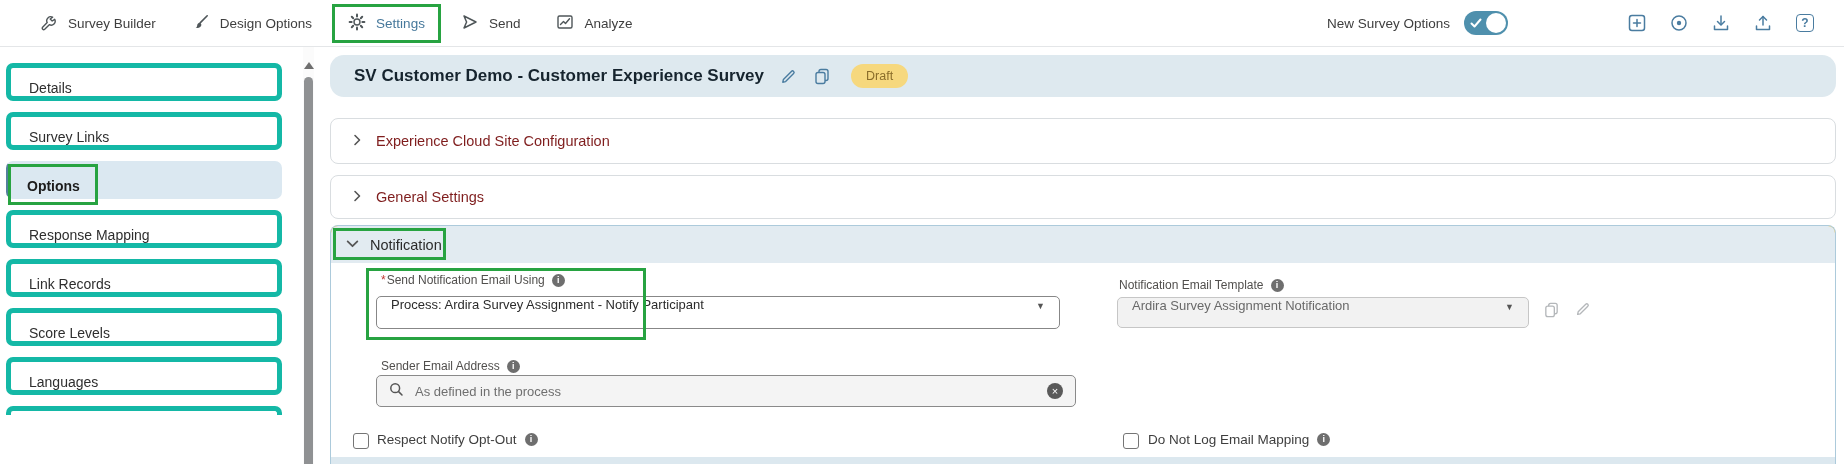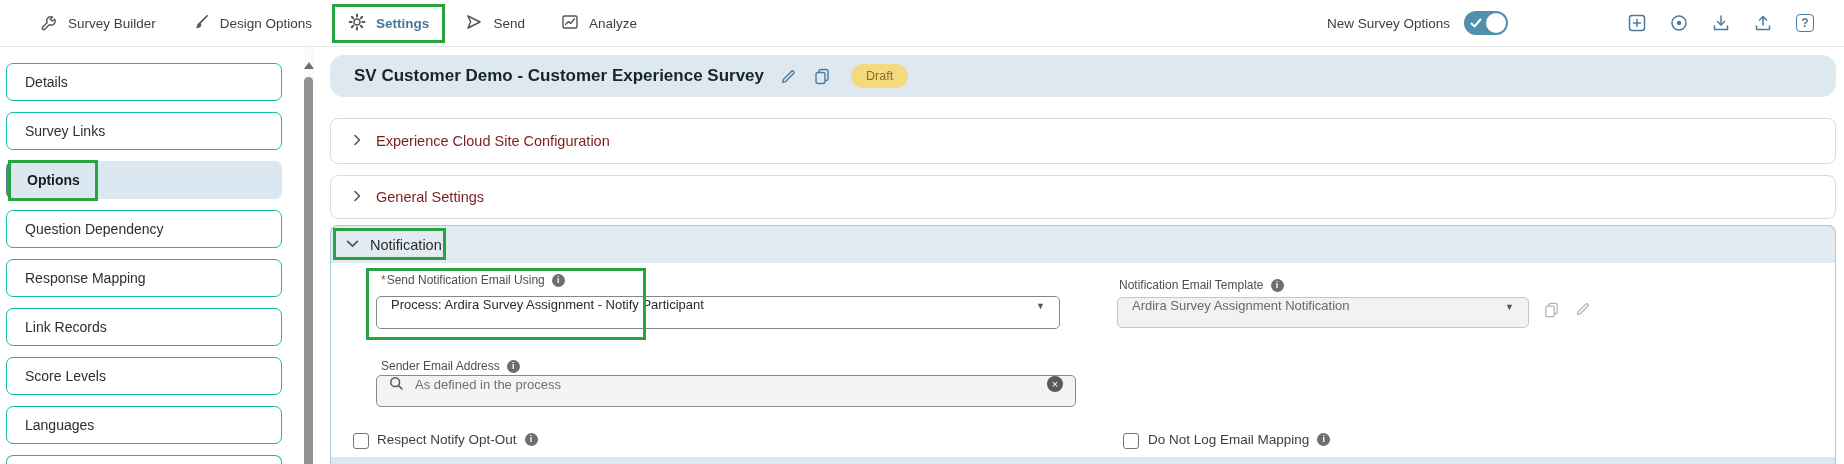--- a/index.html
+++ b/index.html
@@ -13,38 +13,38 @@
   .topnav {
     position:absolute; top:0; left:0; width:1844px; height:47px;
     background:#fff; border-bottom:1px solid #e4e6e8;
     display:flex; align-items:center; justify-content:space-between;
     padding:0 28px 0 40px;
   }
   .nav-left { display:flex; align-items:center; gap:36px; }
   .nav-item { display:flex; align-items:center; gap:10px; font-size:13.5px; color:#3e3e3e; cursor:pointer; white-space:nowrap; }
   .nav-item svg { flex:0 0 auto; }
   .nav-item.boxed { border:3px solid #27a341; padding:6px 13px; margin:0 -16px; }
-  .nav-item.active span { color:#46789b; font-weight:700; }
+  .nav-item.active span { color:#46789b; font-weight:400; }
 
   .nav-right { display:flex; align-items:center; }
   .nsb-label { font-size:13.5px; color:#3e3e3e; margin-right:14px; white-space:nowrap; }
   .toggle { position:relative; width:44px; height:24px; border-radius:13px; background:#4f90ad; cursor:pointer; flex:0 0 auto; }
   .toggle .knob { position:absolute; top:2px; right:2px; width:20px; height:20px; border-radius:50%; background:#fff; }
   .toggle svg { position:absolute; left:6px; top:6px; }
   .icon-row { display:flex; align-items:center; gap:20px; margin-left:118px; }
   .icon-btn { width:22px; height:22px; display:flex; align-items:center; justify-content:center; cursor:pointer; }
   .help-box { width:18px; height:18px; border:1.6px solid #4a7ca0; border-radius:4px; color:#4a7ca0;
               font-size:12px; font-weight:700; display:flex; align-items:center; justify-content:center; }
   .help-box::before { content:"?"; }
 
   
   .sidebar { position:absolute; left:6px; top:63px; width:276px; display:flex; flex-direction:column; gap:11px; }
   .side-card {
-    height:38px; background:#fff; border:1px solid #14b8a6; border-radius:7px;
-    display:flex; align-items:center; padding:0 18px; font-size:14px; color:#2e2e2e;
+    height:38px; background:#fff; border:5px solid #14b8a6; border-radius:7px;
+    display:flex; align-items:flex-end; padding:0 18px; font-size:14px; color:#2e2e2e;
     position:relative; cursor:pointer;
   }
   .side-card.selected { background:#dbe8f1; border-color:#dbe8f1; border-left:3px solid #54809c; font-weight:700; color:#1c1c1c; }
   .side-card.partial { height:9px; border-bottom:none; border-radius:7px 7px 0 0; }
   .green-box-options { position:absolute; left:-1px; top:-2px; width:90px; height:41px; border:3px solid #27a341; pointer-events:none; z-index:4; }
 
   
   .vscroll { position:absolute; left:303px; top:47px; width:11px; height:417px; background:#fbfbfb; }
   .vscroll .arrow { width:0; height:0; margin:15px auto 5px auto;
     border-left:5px solid transparent; border-right:5px solid transparent; border-bottom:7px solid #6f6f6f; }
@@ -91,21 +91,21 @@
     position:absolute; height:33px; background:#fff; border:1px solid #878787; border-radius:5px;
     display:flex; justify-content:space-between; padding:0 14px;
     font-size:13px; color:#2b2b2b; cursor:pointer;
   }
   .combobox .caret::before { content:"▼"; font-size:9px; color:#555; }
   .combobox.disabled { background:#f2f2f2; border-color:#c6c6c6; color:#696969; cursor:default; }
 
   .search-box {
     position:absolute; left:45px; top:112px; width:700px; height:32px;
     background:#f4f4f4; border:1px solid #8a8a8a; border-radius:5px;
-    display:flex; align-items:flex-start; gap:9px; padding:0 12px;
+    display:flex; align-items:center; gap:9px; padding:0 12px;
   }
   .search-box input { flex:1; border:none; outline:none; background:transparent; font-size:13px; color:#555;
     font-family:"Liberation Sans", sans-serif; }
   .search-box input::placeholder { color:#6f6f6f; opacity:1; }
   .clear-btn { width:16px; height:16px; border-radius:50%; background:#5a5a5a; color:#fff; font-size:11px;
     display:flex; align-items:center; justify-content:center; cursor:pointer; flex:0 0 auto; line-height:1; }
   .clear-btn::before { content:"×"; }
 
   .checkbox { position:absolute; width:16px; height:16px; border:1px solid #757575; border-radius:3px; background:#fff; cursor:pointer; }
   .cb-label { position:absolute; display:flex; align-items:center; gap:8px; font-size:13.5px; color:#3e3e3e; white-space:nowrap; }
@@ -226,23 +226,20 @@
     <span>Details</span>
   </div>
   <div class="side-card">
     <span>Survey Links</span>
   </div>
   <div class="side-card selected">
     <span>Options</span>
     <span class="green-box-options"></span>
   </div>
   <div class="side-card">
-    <span>Question Dependency</span>
-  </div>
-  <div class="side-card">
     <span>Response Mapping</span>
   </div>
   <div class="side-card">
     <span>Link Records</span>
   </div>
   <div class="side-card">
     <span>Score Levels</span>
   </div>
   <div class="side-card">
     <span>Languages</span>

